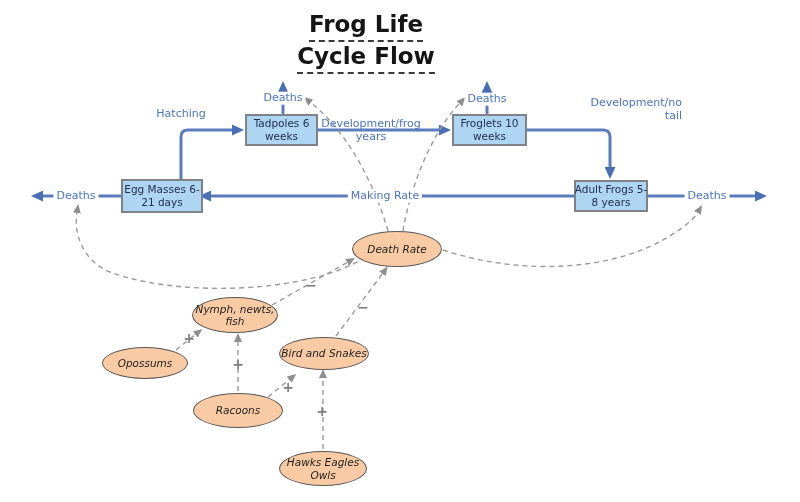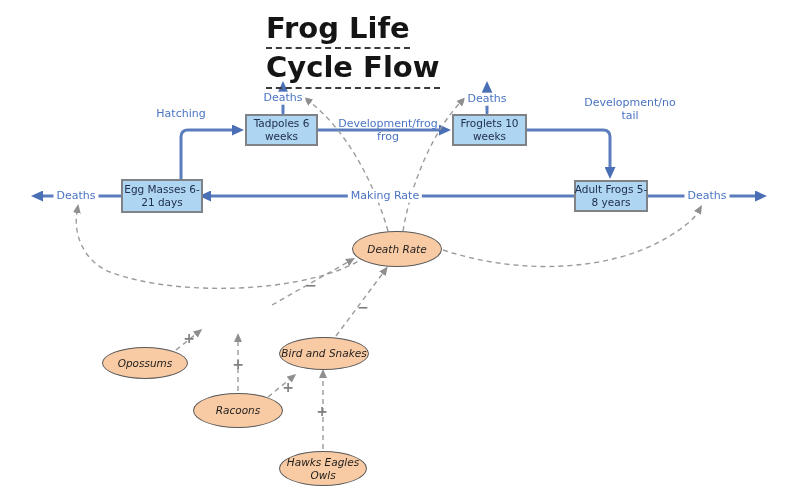--- a/index.html
+++ b/index.html
@@ -1,20 +1,20 @@
 <!DOCTYPE html>
 <html><head>
 <meta charset="utf-8">
 <style>
   html,body{margin:0;padding:0;background:#fff;}
   .canvas{position:relative;width:800px;height:502px;background:#ffffff;
           font-family:"DejaVu Sans",sans-serif;overflow:hidden;}
   svg.wires{position:absolute;left:0;top:0;}
-  .title{position:absolute;left:266px;top:10px;width:200px;text-align:left;
-         font-size:29px;font-weight:600;color:#151515;line-height:1.25;}
+  .title{position:absolute;left:266px;top:10px;width:200px;text-align:center;
+         font-size:23px;font-weight:600;color:#151515;line-height:1.25;}
   .title span{display:inline-block;border-bottom:2px dashed #3a3a3a;padding-bottom:1px;}
   .box{position:absolute;background:#aed6f2;border:2px solid #7f8387;color:#22304f;
        display:flex;flex-direction:column;align-items:center;justify-content:center;
        font-size:10.5px;line-height:1.2;text-align:center;box-sizing:border-box;}
   .box span{white-space:nowrap;}
   .ellipse{position:absolute;background:#f9cba4;border:1.6px solid #595959;border-radius:50%;
        display:flex;flex-direction:column;align-items:center;justify-content:center;
        font-size:10.5px;color:#1d1d1d;text-align:center;line-height:1.15;box-sizing:border-box;font-style:italic;}
   .ellipse span{white-space:nowrap;}
   .lbl{position:absolute;color:#4a74c2;font-size:11px;line-height:1.15;text-align:center;
@@ -82,39 +82,43 @@
     <span>weeks</span>
   </div>
   <div class="box" style="left:574px;top:180px;width:74px;height:32px;">
     <span>Adult Frogs 5-</span>
     <span>8 years</span>
   </div>
 
   <div class="ellipse" style="left:352px;top:231px;width:90px;height:36px;">
     <span>Death Rate</span>
   </div>
+  <div class="ellipse" style="left:192px;top:297px;width:86px;height:36px;">
+    <span>Nymph, newts,</span>
+    <span>fish</span>
+  </div>
   <div class="ellipse" style="left:102px;top:347px;width:86px;height:32px;">
     <span>Opossums</span>
   </div>
   <div class="ellipse" style="left:279px;top:337px;width:90px;height:33px;">
     <span>Bird and Snakes</span>
   </div>
   <div class="ellipse" style="left:279px;top:451px;width:88px;height:35px;">
     <span>Hawks Eagles</span>
     <span>Owls</span>
   </div>
   <div class="ellipse" style="left:193px;top:393px;width:90px;height:35px;">
     <span>Racoons</span>
   </div>
 
   <div class="lbl" style="left:181px;top:114px;">Hatching</div>
   <div class="lbl bg" style="left:283px;top:98px;">Deaths</div>
   <div class="lbl bg" style="left:487px;top:99px;">Deaths</div>
-  <div class="lbl two" style="left:388px;top:131px;"><span>Development/frog</span><br><span>frog</span></div>
-  <div class="lbl two" style="left:630px;top:110px;"><span>Development/no</span><br><span>tail</span></div>
+  <div class="lbl two" style="left:371px;top:131px;"><span>Development/frog</span><br><span>years</span></div>
+  <div class="lbl two" style="left:630px;top:110px;text-align:right;"><span>Development/no</span><br><span>tail</span></div>
   <div class="lbl bg" style="left:385px;top:196px;">Making Rate</div>
   <div class="lbl bg" style="left:76px;top:196px;">Deaths</div>
   <div class="lbl bg" style="left:707px;top:196px;">Deaths</div>
 
   <div class="sign" style="left:189px;top:338px;">+</div>
   <div class="sign" style="left:238px;top:364px;">+</div>
   <div class="sign" style="left:288px;top:387px;">+</div>
   <div class="sign" style="left:322px;top:411px;">+</div>
   <div class="sign" style="left:311px;top:285px;">−</div>
   <div class="sign" style="left:363px;top:307px;">−</div>

